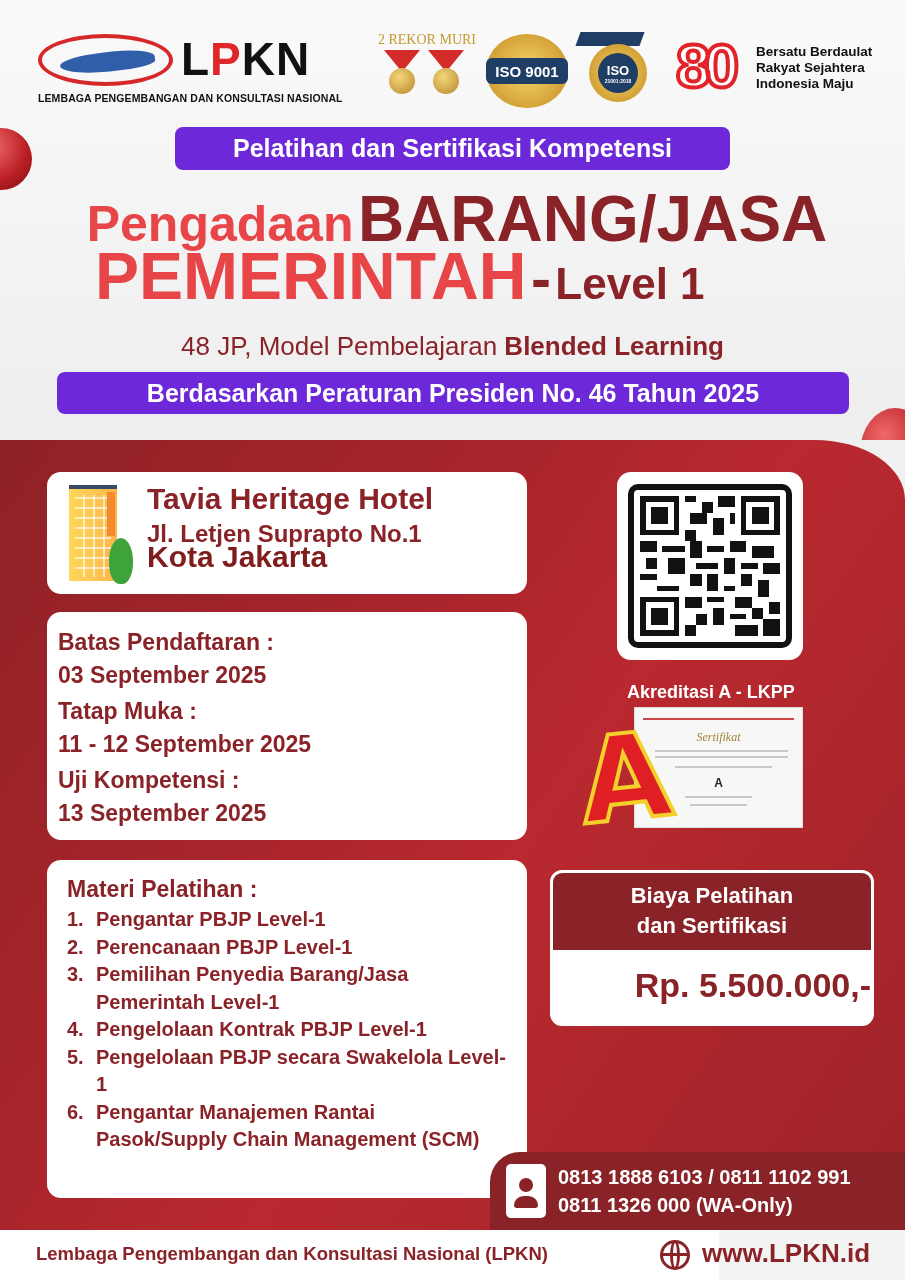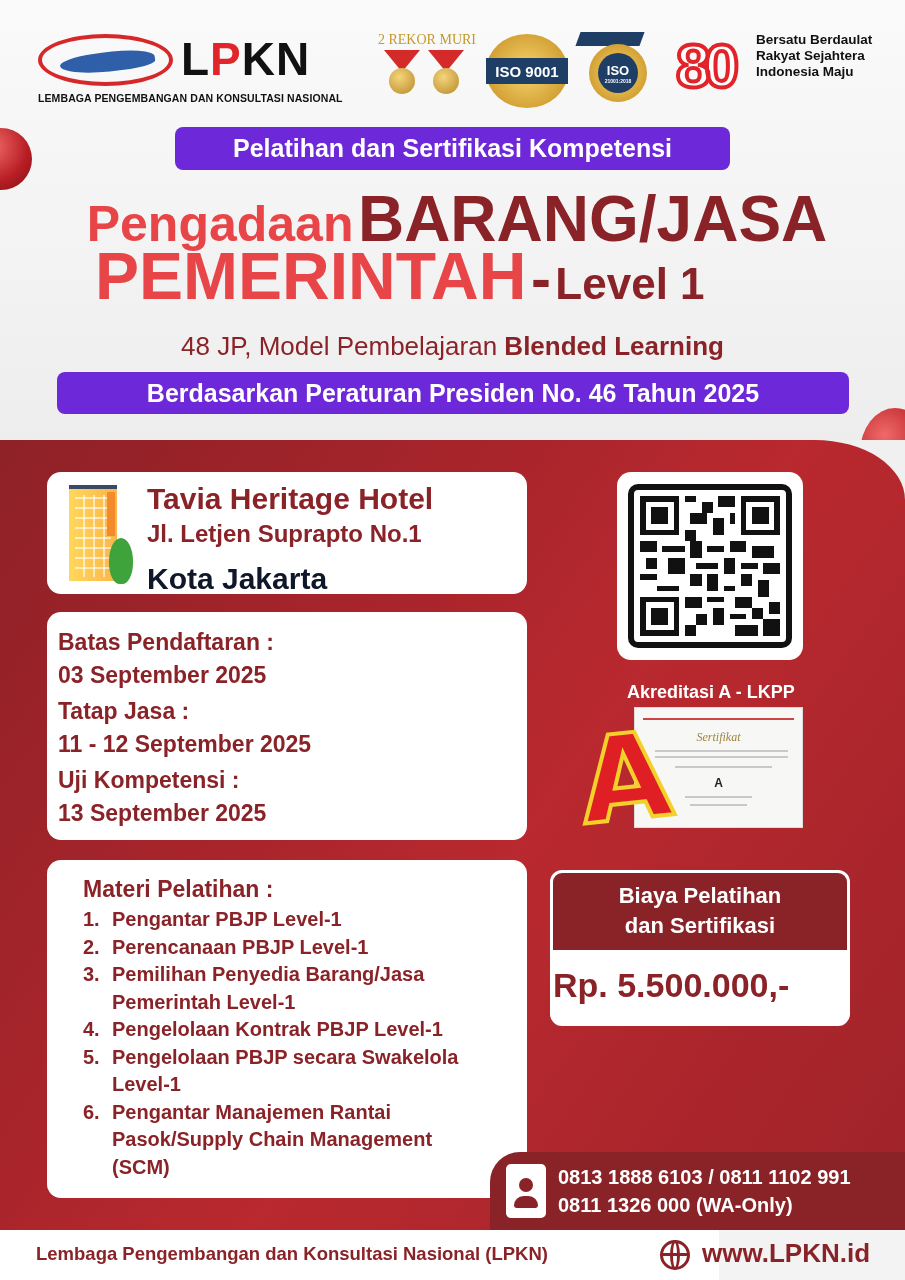--- a/index.html
+++ b/index.html
@@ -14,21 +14,21 @@
 .lpkn-word .p{color:#e0262b}
 .lpkn-sub{position:absolute;left:0;top:58px;font-size:10.5px;color:#111;letter-spacing:.1px;font-weight:600;white-space:nowrap}
 .muri{position:absolute;left:372px;top:32px;width:110px;height:72px}
 .muri-t{font-family:"Liberation Serif",serif;color:#c39a2c;font-size:14px;text-align:center}
 .medal{position:absolute;top:36px;width:26px;height:26px;border-radius:50%;background:radial-gradient(circle at 40% 35%,#f4d57a,#b8882a);}
 .ribbon{position:absolute;top:18px;width:36px;height:22px;border-left:18px solid transparent;border-right:18px solid transparent;border-top:22px solid #d42a2a}
 .badge{position:absolute;border-radius:50%;background:radial-gradient(circle,#f5d46e,#c58c1d);display:flex;align-items:center;justify-content:center}
 .badge-in{border-radius:50%;background:#1f3e66;color:#fff;font-weight:900;text-align:center;display:flex;align-items:center;justify-content:center;flex-direction:column}
 .cap{position:absolute;left:578px;top:32px;width:64px;height:14px;background:#1f3e66;transform:skewX(-20deg)}
 .eighty{position:absolute;left:676px;top:35px;font-size:62px;font-weight:900;color:#fff;-webkit-text-stroke:4px #e2232a;line-height:62px;letter-spacing:-6px}
-.slogan{position:absolute;left:756px;top:32px;font-size:13.5px;font-weight:700;color:#111;line-height:16px}
+.slogan{position:absolute;left:756px;top:44px;font-size:13.5px;font-weight:700;color:#111;line-height:16px}
 
 .pill{position:absolute;background:#6d28d9;color:#fff;border-radius:8px;text-align:center;font-weight:700}
 .pill1{left:175px;top:127px;width:555px;height:43px;font-size:25px;line-height:43px}
 .t1{position:absolute;left:32px;top:180px;width:850px;text-align:center;font-weight:900;line-height:78px;white-space:nowrap}
 .t1 .a{color:#e84548;font-size:50px;font-weight:700}
 .t1 .b{color:#8a2328;font-size:64px}
 .t2{position:absolute;left:95px;top:252px;width:760px;text-align:left;font-weight:700;white-space:nowrap;line-height:48px}
 .t2 .a{color:#e84548;font-size:66px}
 .t2 .dash{color:#8a2328;font-size:60px}
 .t2 .b{color:#8a2328;font-size:44px}
@@ -39,40 +39,40 @@
 .panel{position:absolute;left:0;top:440px;width:905px;height:790px;background:linear-gradient(125deg,#8e2127 0%,#a8252b 35%,#b9292f 55%,#9e2329 100%);border-top-right-radius:90px 60px}
 .panel-ext{position:absolute;left:820px;top:440px;width:85px;height:100px;background:#f1f0f0}
 .card{position:absolute;background:#fff;border-radius:14px}
 .hotel{left:47px;top:472px;width:480px;height:122px}
 .bldg{position:absolute;left:22px;top:13px;width:48px;height:96px;background:linear-gradient(90deg,#ffd75b,#fbb54a);border-top:4px solid #3a4a66}
 .bldg:before{content:"";position:absolute;left:6px;top:6px;width:36px;height:82px;background:repeating-linear-gradient(0deg,transparent 0 8px,rgba(255,255,255,.6) 8px 10px),repeating-linear-gradient(90deg,transparent 0 8px,rgba(255,255,255,.6) 8px 10px)}
 .hsign{position:absolute;left:60px;top:20px;width:8px;height:44px;background:#f38a2b}
 .tree{position:absolute;left:62px;top:66px;width:24px;height:46px;border-radius:50% 50% 45% 45%;background:#3ea33a}
 .hotel-name{position:absolute;left:100px;top:10px;font-size:30px;font-weight:700;color:#8a2328;white-space:nowrap}
 .hotel-addr{position:absolute;left:100px;top:48px;font-size:24px;font-weight:700;color:#8a2328;white-space:nowrap}
-.hotel-city{position:absolute;left:100px;top:90px;font-size:30px;font-weight:900;color:#0f172a;white-space:nowrap}
+.hotel-city{position:absolute;left:100px;top:68px;font-size:30px;font-weight:900;color:#7f1d1d;white-space:nowrap}
 .dates{left:47px;top:612px;width:480px;height:228px;padding:14px 11px}
 .dl{font-size:23px;font-weight:900;color:#8a2328;line-height:33px}
 .dv{font-size:23px;font-weight:700;color:#8a2328;line-height:33px;margin-bottom:3px}
-.materi{left:47px;top:860px;width:480px;height:338px;padding:14px 36px}
+.materi{left:47px;top:860px;width:480px;height:338px;padding:14px 20px}
 .mt{font-size:23px;font-weight:900;color:#8a2328;line-height:30px;margin-bottom:2px}
 .mli{display:flex;font-size:20px;font-weight:700;color:#8a2328;line-height:27.5px}
 .mli .n{width:29px;flex:none}
 .qr{left:617px;top:472px;width:186px;height:188px}
 .qr-in{position:absolute;left:11px;top:12px;width:164px;height:164px;border:6px solid #111;border-radius:10px;background:#fff;overflow:hidden}
 .qr-in svg{position:absolute;left:6px;top:6px}
 .akr-t{position:absolute;left:627px;top:682px;font-size:18px;color:#fff;font-weight:900;white-space:nowrap}
 .cert{position:absolute;left:634px;top:707px;width:169px;height:121px;background:#f7f7f5;border:1px solid #ddd}
 .cert .cl{position:absolute;left:20px;right:14px;height:2px;background:#c9c9c9}
 .cert .ct{position:absolute;left:0;width:100%;text-align:center;font-family:"Liberation Serif",serif;font-style:italic;color:#a08440;font-size:12px}
 .cert .ca{position:absolute;left:0;width:100%;text-align:center;font-weight:900;font-size:12px;color:#222}
 .bigA{position:absolute;left:580px;top:718px;font-size:118px;font-weight:900;color:#e01f25;-webkit-text-stroke:4px #f3d02a;line-height:120px;font-family:"DejaVu Sans",sans-serif;transform:rotate(-6deg)}
-.price{position:absolute;left:550px;top:870px;width:300px;height:156px;background:#fff;border-radius:12px;overflow:hidden;border:3px solid #fff}
+.price{position:absolute;left:550px;top:870px;width:324px;height:156px;background:#fff;border-radius:12px;overflow:hidden;border:3px solid #fff}
 .price-h{height:77px;background:#8a2328;color:#fff;text-align:center;font-size:22px;font-weight:900;line-height:30px;padding-top:8px}
-.price-v{text-align:left;font-size:34px;font-weight:900;color:#8a2328;line-height:70px}
+.price-v{text-align:right;font-size:34px;font-weight:900;color:#8a2328;line-height:70px}
 .contact{position:absolute;left:490px;top:1152px;width:415px;height:78px;background:#8a2328;border-top-left-radius:30px}
 .contact-icon{position:absolute;left:16px;top:12px;width:40px;height:54px;background:#fff;border-radius:5px}
 .contact-icon:before{content:"";position:absolute;left:13px;top:14px;width:14px;height:14px;border-radius:50%;background:#8a2328}
 .contact-icon:after{content:"";position:absolute;left:8px;top:32px;width:24px;height:12px;border-radius:12px 12px 3px 3px;background:#8a2328}
 .ph{position:absolute;left:68px;font-size:20px;font-weight:700;color:#fff;white-space:nowrap}
 .footer{position:absolute;left:0;top:1230px;width:719px;height:50px;background:#fff}
 .f-org{position:absolute;left:36px;top:13px;font-size:18.5px;font-weight:700;color:#8a2328;white-space:nowrap}
 .globe{position:absolute;left:660px;top:10px;width:30px;height:30px;border:3px solid #8a2328;border-radius:50%}
 .globe:before{content:"";position:absolute;left:7px;top:-3px;width:10px;height:30px;border:3px solid #8a2328;border-radius:50%;box-sizing:border-box}
 .globe:after{content:"";position:absolute;left:0;top:10px;width:24px;height:3px;background:#8a2328}
@@ -95,21 +95,21 @@
 
 <div class="muri">
   <div class="muri-t">2 REKOR MURI</div>
   <div class="ribbon" style="left:12px"></div>
     <div class="ribbon" style="left:56px"></div>
   <div class="medal" style="left:17px"></div>
   <div class="medal" style="left:61px"></div>
 </div>
 
 <div class="badge" style="left:486px;top:34px;width:82px;height:74px">
-  <div class="badge-in" style="width:92px;height:26px;border-radius:0;font-size:15px">ISO 9001</div>
+  <div class="badge-in" style="width:92px;height:26px;border-radius:6px;font-size:15px">ISO 9001</div>
 </div>
 
 <div class="cap"></div>
 <div class="badge" style="left:589px;top:44px;width:58px;height:58px">
   <div class="badge-in" style="width:40px;height:40px;font-size:13px">
       <span>ISO</span>
       <span style="font-size:5px">21001:2018</span>
     </div>
 </div>
 
@@ -134,21 +134,21 @@
   <div class="hsign"></div>
   <div class="tree"></div>
   <div class="hotel-name">Tavia Heritage Hotel</div>
   <div class="hotel-addr">Jl. Letjen Suprapto No.1</div>
   <div class="hotel-city">Kota Jakarta</div>
 </div>
 
 <div class="card dates">
   <div class="dl">Batas Pendaftaran :</div>
   <div class="dv">03 September 2025</div>
-  <div class="dl">Tatap Jasa :</div>
+  <div class="dl">Tatap Muka :</div>
   <div class="dv">11 - 12 September 2025</div>
   <div class="dl">Uji Kompetensi :</div>
   <div class="dv">13 September 2025</div>
 </div>
 
 <div class="card materi">
   <div class="mt">Materi Pelatihan :</div>
   <div class="mli">
       <span class="n">1.</span>
       <span>Pengantar PBJP Level-1</span>

